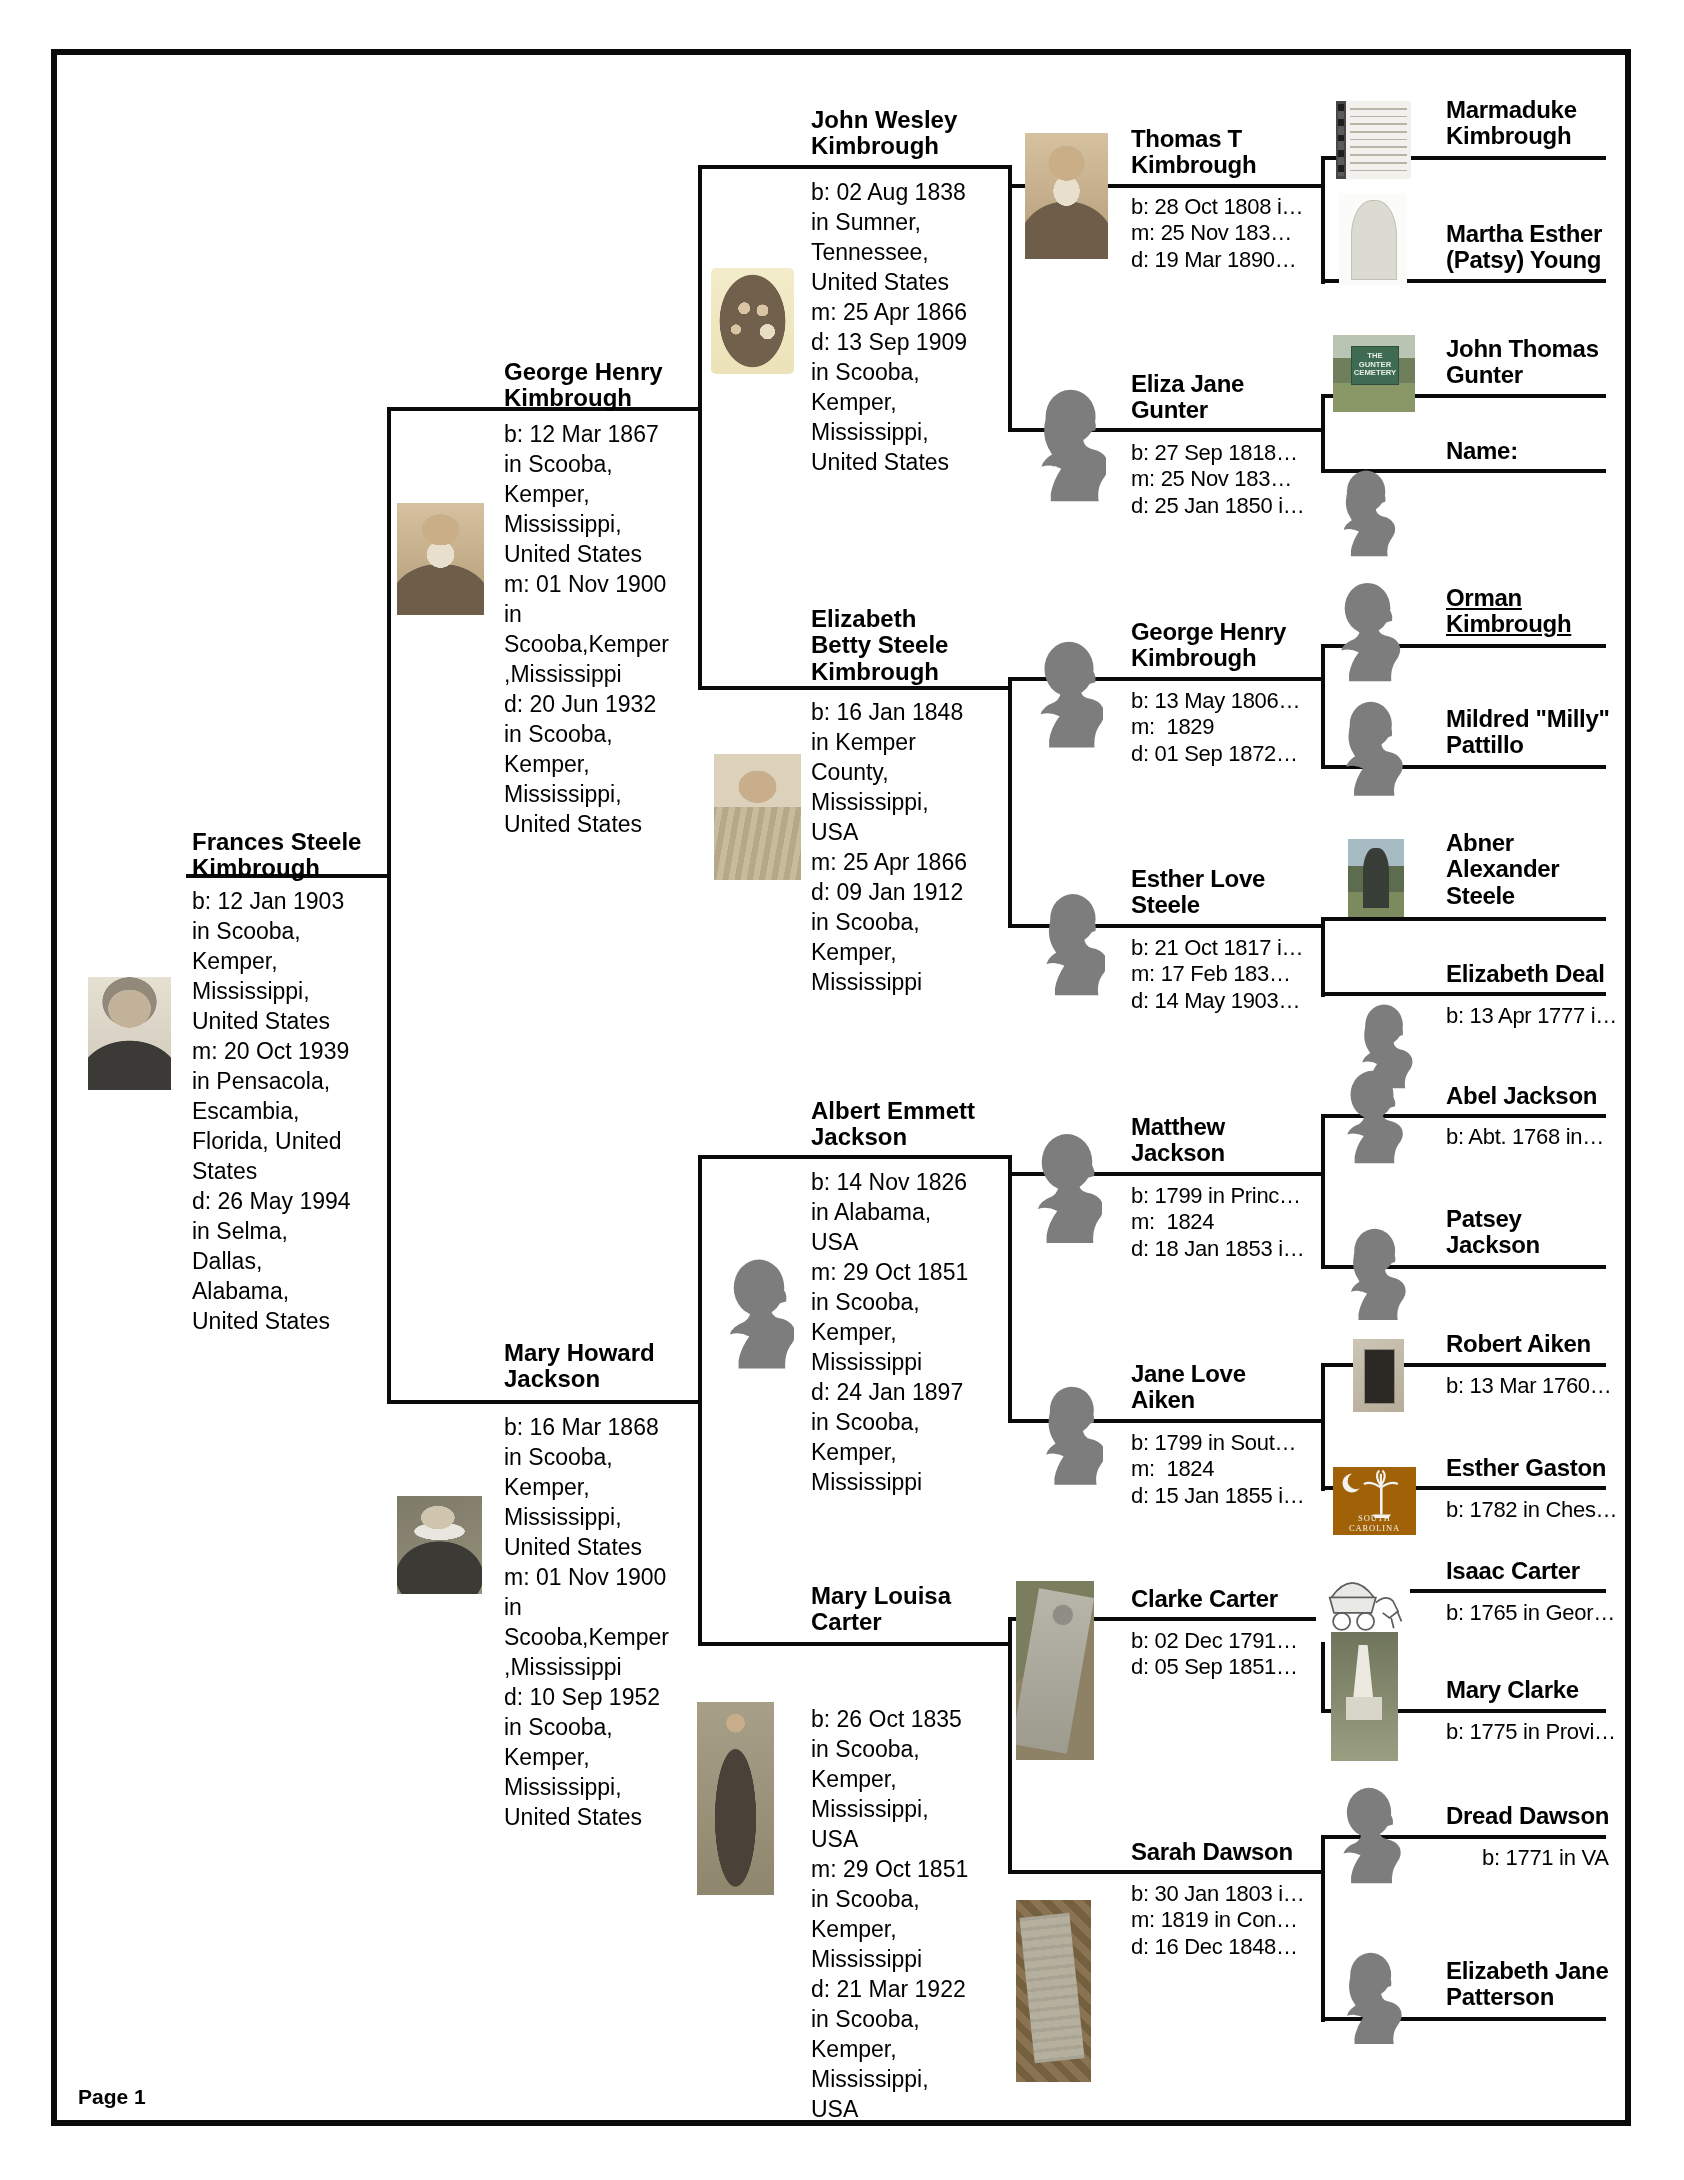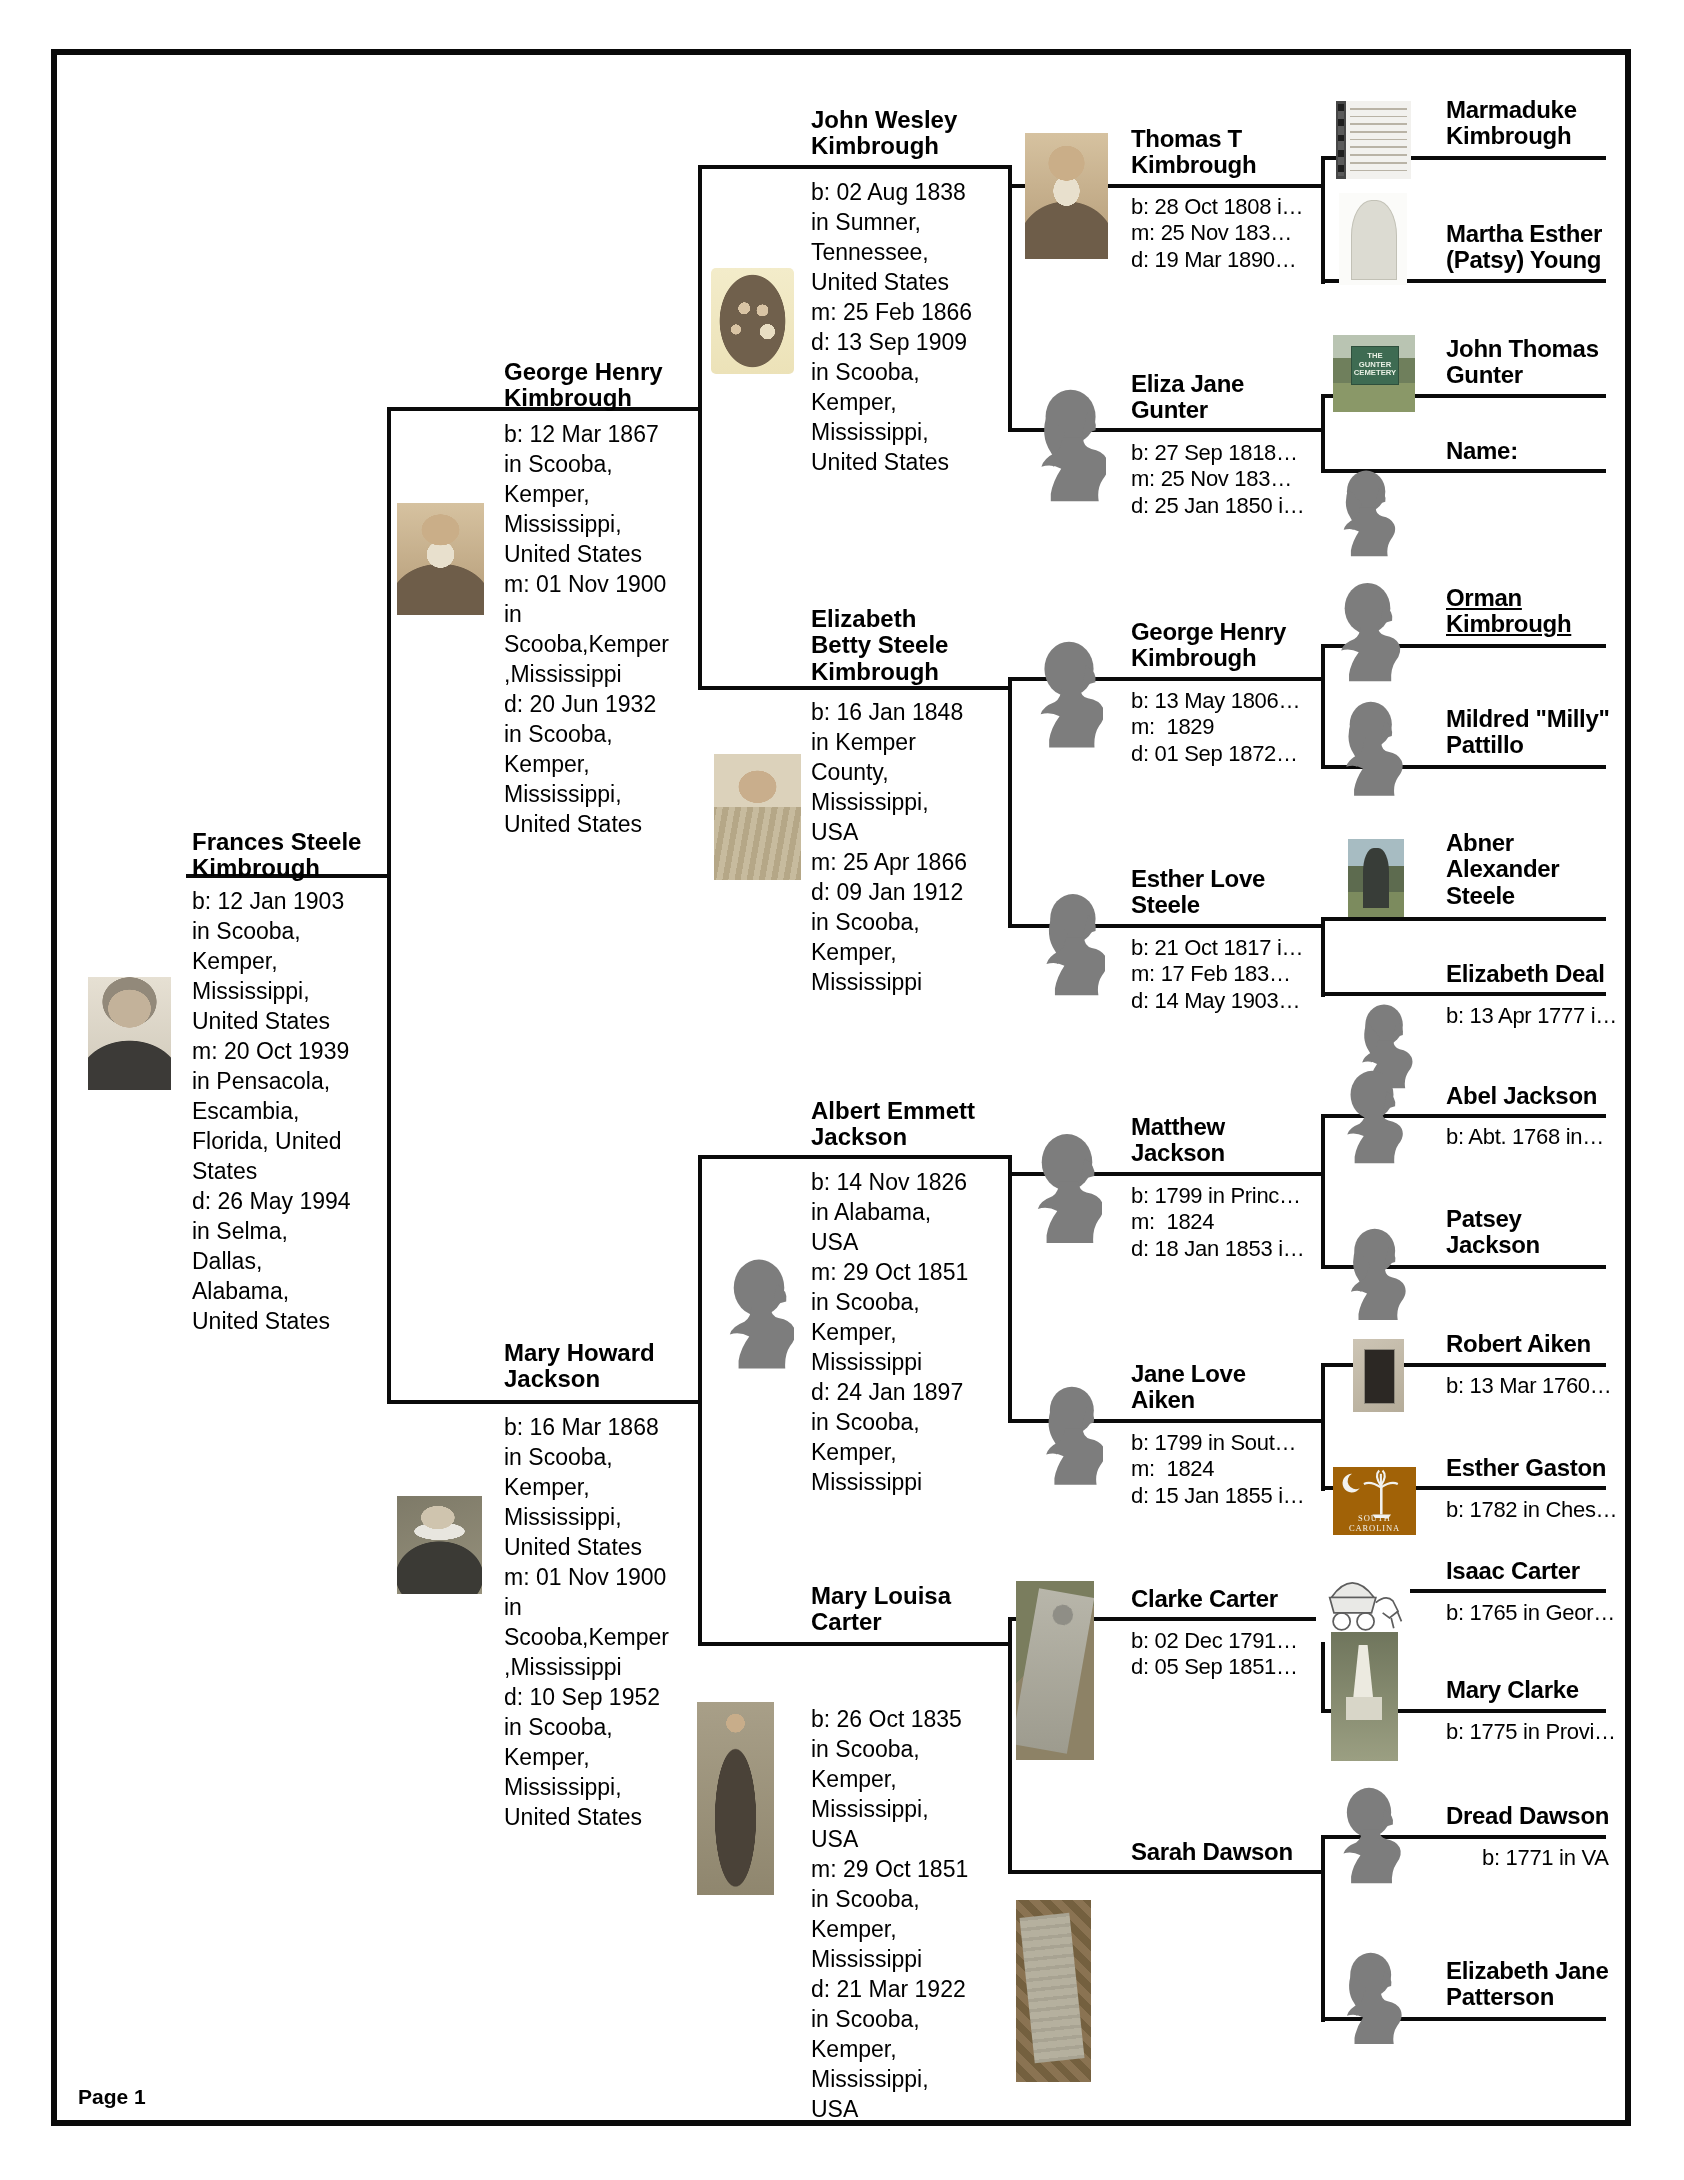--- a/index.html
+++ b/index.html
@@ -212,21 +212,21 @@
 Mississippi,
 United States</div>
   <div class="photo ph-bw-mary" style="left:397px;top:1496px;width:85px;height:98px;"></div>
 
   <div class="person-name" style="left:811px;top:107px;width:209px;">John Wesley
 Kimbrough</div>
   <div class="person-details" style="left:811px;top:177px;width:213px;">b: 02 Aug 1838
 in Sumner,
 Tennessee,
 United States
-m: 25 Feb 1866
+m: 25 Apr 1866
 d: 13 Sep 1909
 in Scooba,
 Kemper,
 Mississippi,
 United States</div>
   <div class="photo ph-oval-family" style="left:711px;top:268px;width:83px;height:106px;border-radius:5.1px;"></div>
 
   <div class="person-name" style="left:811px;top:606px;width:209px;">Elizabeth
 Betty Steele
 Kimbrough</div>
@@ -330,20 +330,23 @@
     </svg>
 
   <div class="person-name sm" style="left:1131px;top:1586px;width:204px;">Clarke Carter</div>
   <div class="person-details sm" style="left:1131px;top:1628px;width:213px;">b: 02 Dec 1791…
 d: 05 Sep 1851…</div>
   <div class="photo ph-grave-flat" style="left:1016px;top:1581px;width:78px;height:179px;">
     <div class="slab-flat"></div>
   </div>
 
   <div class="person-name sm" style="left:1131px;top:1839px;width:204px;">Sarah Dawson</div>
+  <div class="person-details sm" style="left:1131px;top:1881px;width:213px;">b: 30 Jan 1803 i…
+m: 1819 in Con…
+d: 16 Dec 1848…</div>
   <div class="photo ph-grave-leaves" style="left:1016px;top:1900px;width:75px;height:182px;">
     <div class="slab-leaves"></div>
   </div>
 
   <div class="person-name sm" style="left:1446px;top:97px;width:204px;">Marmaduke
 Kimbrough</div>
   <div class="photo ph-doc" style="left:1336px;top:101px;width:75px;height:78px;">
     <div class="doc-strip"></div>
     <div class="doc-lines"></div>
   </div>

